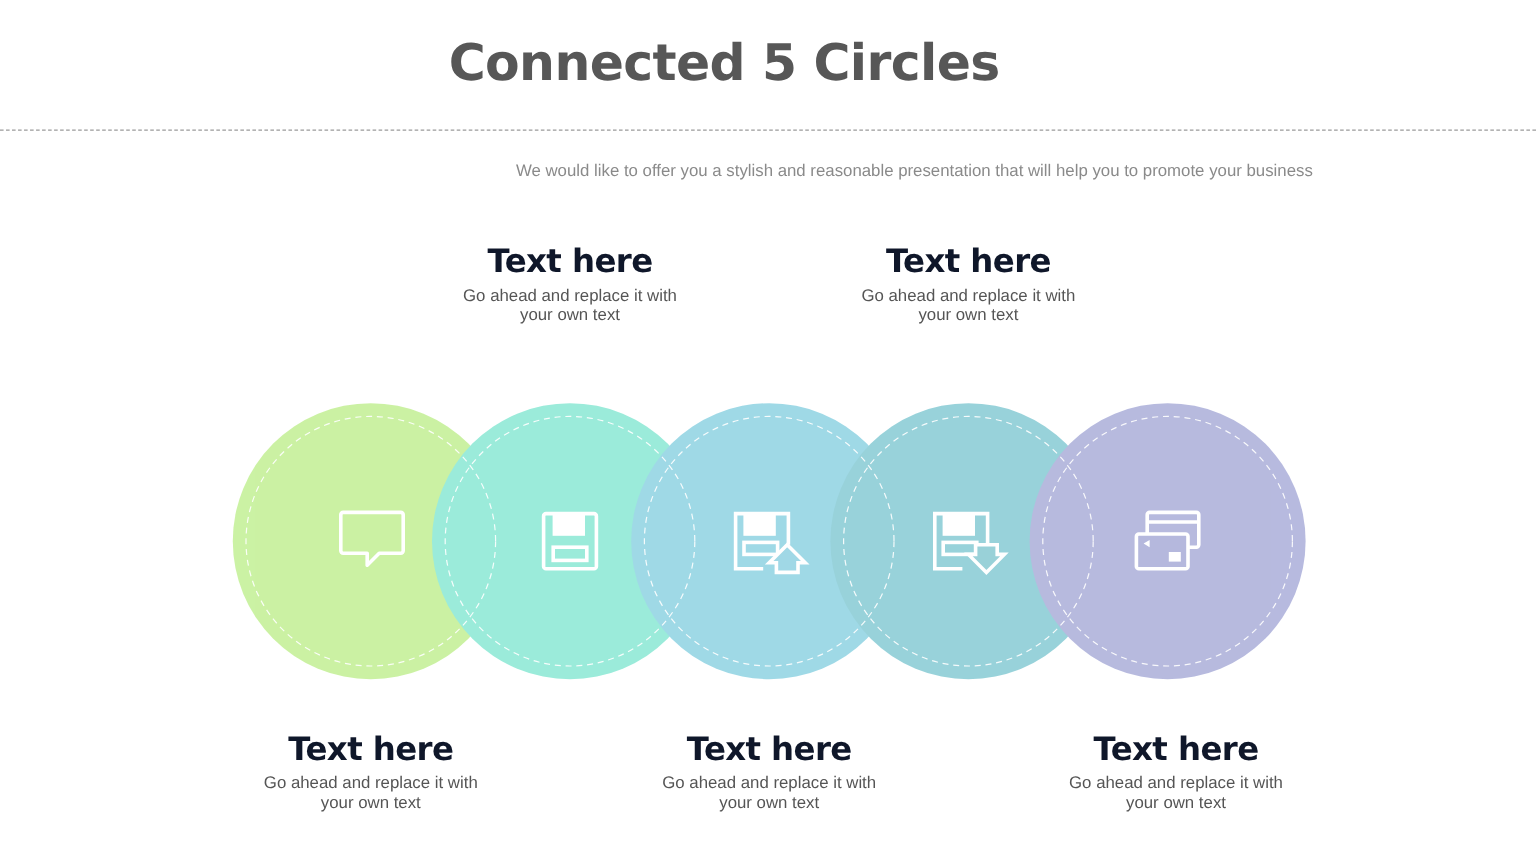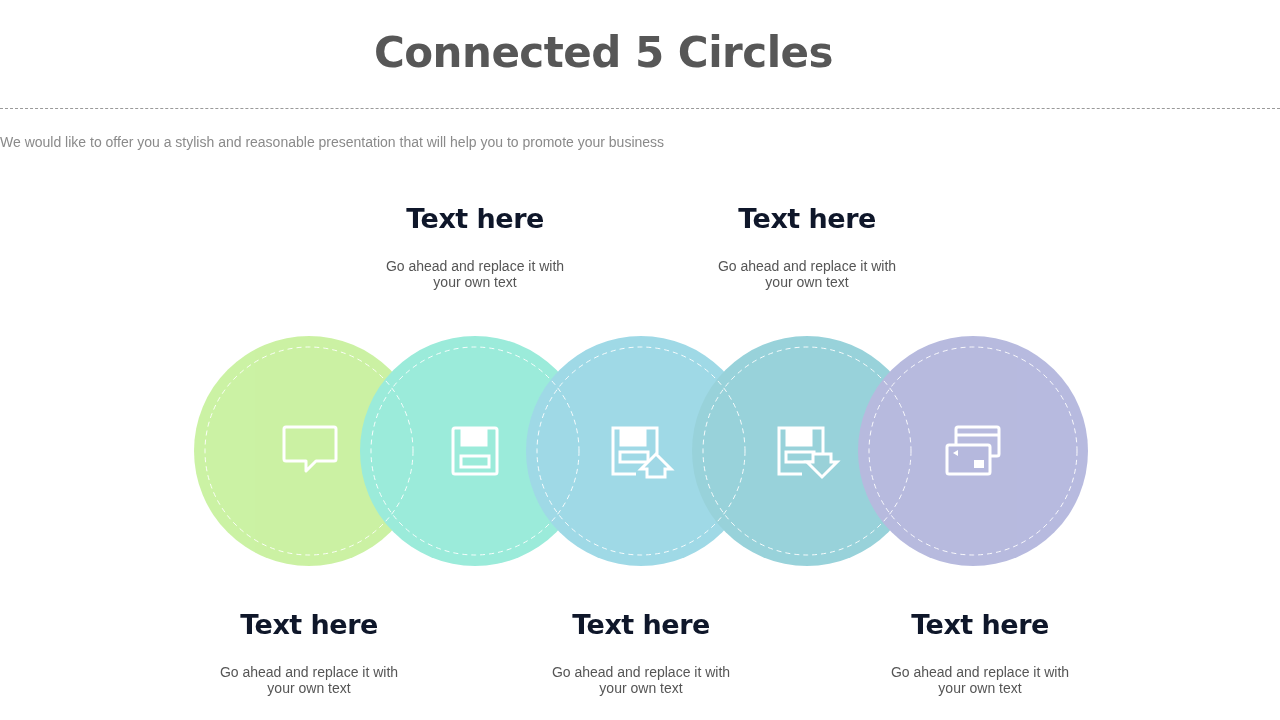--- a/index.html
+++ b/index.html
@@ -1,22 +1,22 @@
 <!DOCTYPE html>
 <html><head>
 <meta charset="utf-8">
 <style>
   html, body { margin:0; padding:0; }
   body { width:1280px; height:720px; background:#ffffff; position:relative; overflow:hidden; font-family:"Liberation Sans", sans-serif; }
   .title { position:absolute; left:0; width:1207px; top:28px; text-align:center; font-size:42px; font-weight:bold; color:#575757; font-family:"DejaVu Sans", sans-serif; letter-spacing:-0.5px; }
   .divider { position:absolute; left:0; top:108px; width:1280px; border-top:1px dashed #9a9a9a; }
-  .subtitle { position:absolute; left:0; width:1094px; top:134px; text-align:left; font-size:14px; color:#8a8a8a; }
+  .subtitle { position:absolute; left:0; width:1094px; top:134px; text-align:right; font-size:14px; color:#8a8a8a; }
   .label { position:absolute; width:240px; text-align:center; }
   .label .h { font-size:27px; font-weight:bold; color:#0f172a; font-family:"DejaVu Sans", sans-serif; line-height:34px; letter-spacing:-0.5px; }
-  .label .d { font-size:14px; color:#555; line-height:16px; margin-top:22px; }
+  .label .d { font-size:14px; color:#555; line-height:16px; margin-top:2px; }
   svg.circles { position:absolute; left:0; top:0; }
 </style>
 </head>
 <body>
 
 <div class="title">Connected 5 Circles</div>
 <div class="divider"></div>
 <div class="subtitle">We would like to offer you a stylish and reasonable presentation that will help you to promote your business</div>
 
 <svg class="circles" width="1280" height="720">

